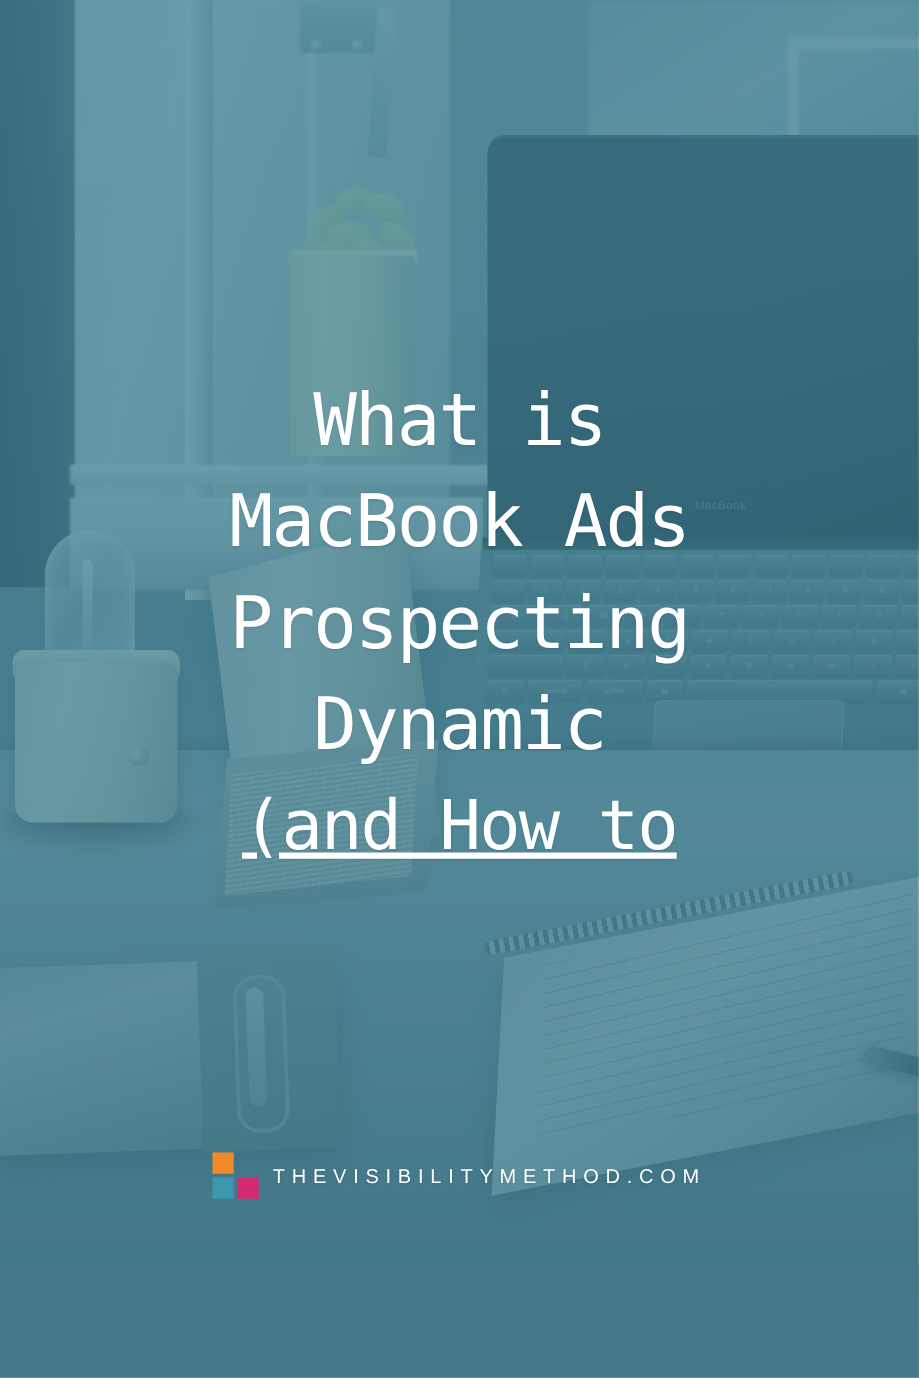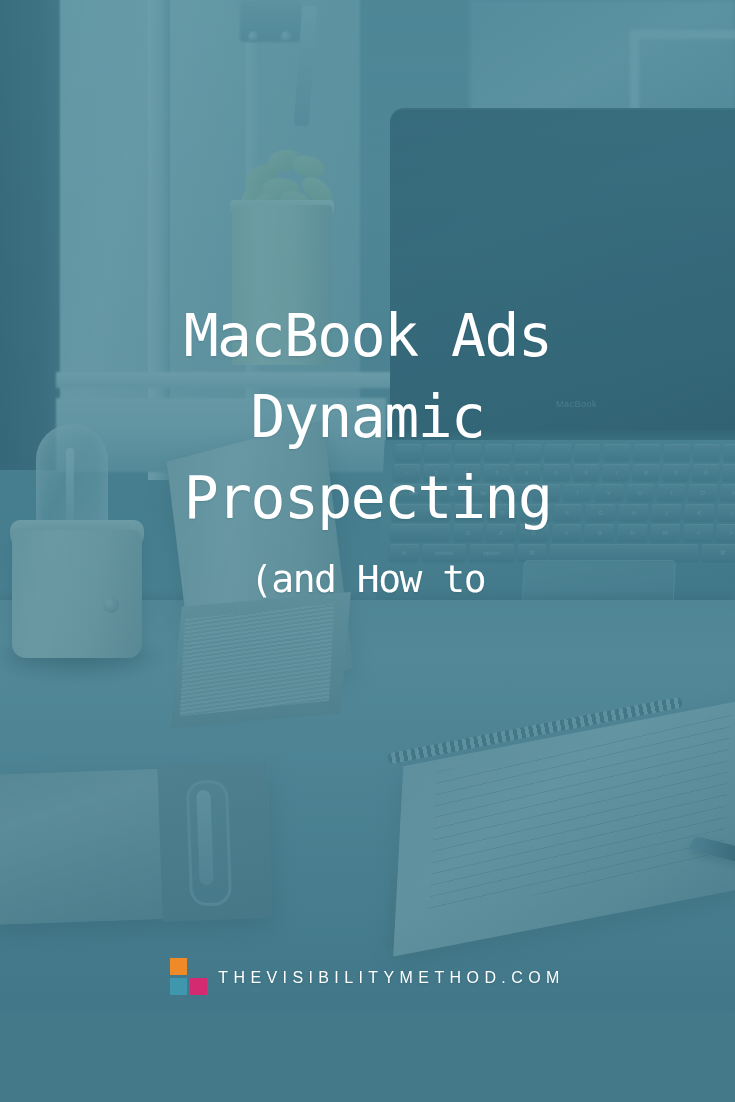--- a/index.html
+++ b/index.html
@@ -294,27 +294,27 @@
     text-align:center;
     color:#ffffff;
     font-family:"DejaVu Sans Mono","Liberation Mono",monospace;
     font-size:58px;
     line-height:81px;
     letter-spacing:-1.5px;
     text-shadow:0 1px 2px rgba(30,70,84,.18);
     padding:0 40px;
   }
   .title .ln{display:block;white-space:nowrap;}
-  .title .ln.l4,.title .ln.l5{font-size:38px;}
+  .title .ln.l4,.title .ln.l5{font-size:55px;text-decoration:underline;}
 
   
   .brand{
     position:absolute;
     left:0;right:0;
-    top:952px;
+    top:916px;
     height:52px;
     display:flex;
     align-items:center;
     justify-content:center;
     gap:12px;
   }
   .brand-mark{
     position:relative;width:36px;height:40px;flex:0 0 auto;
   }
   .sq{position:absolute;width:17px;height:17px;}
@@ -470,23 +470,24 @@
     <div class="ph-spiral-lines"></div>
     <div class="ph-spiral-bind"></div>
     <div class="ph-pen2"></div>
   </div>
 
   <div class="overlay"></div>
   <div class="overlay2"></div>
   <div class="overlay-bottom"></div>
 
   <div class="title">
+    <span class="ln l0">What is</span>
     <span class="ln l1">MacBook Ads</span>
+    <span class="ln l3">Prospecting</span>
     <span class="ln l2">Dynamic</span>
-    <span class="ln l3">Prospecting</span>
     <span class="ln l4">(and How to</span>
   </div>
 
   <div class="brand">
     <div class="brand-mark">
       <span class="sq orange"></span>
       <span class="sq teal"></span>
       <span class="sq pink"></span>
     </div>
     <div class="brand-text">THEVISIBILITYMETHOD.COM</div>

